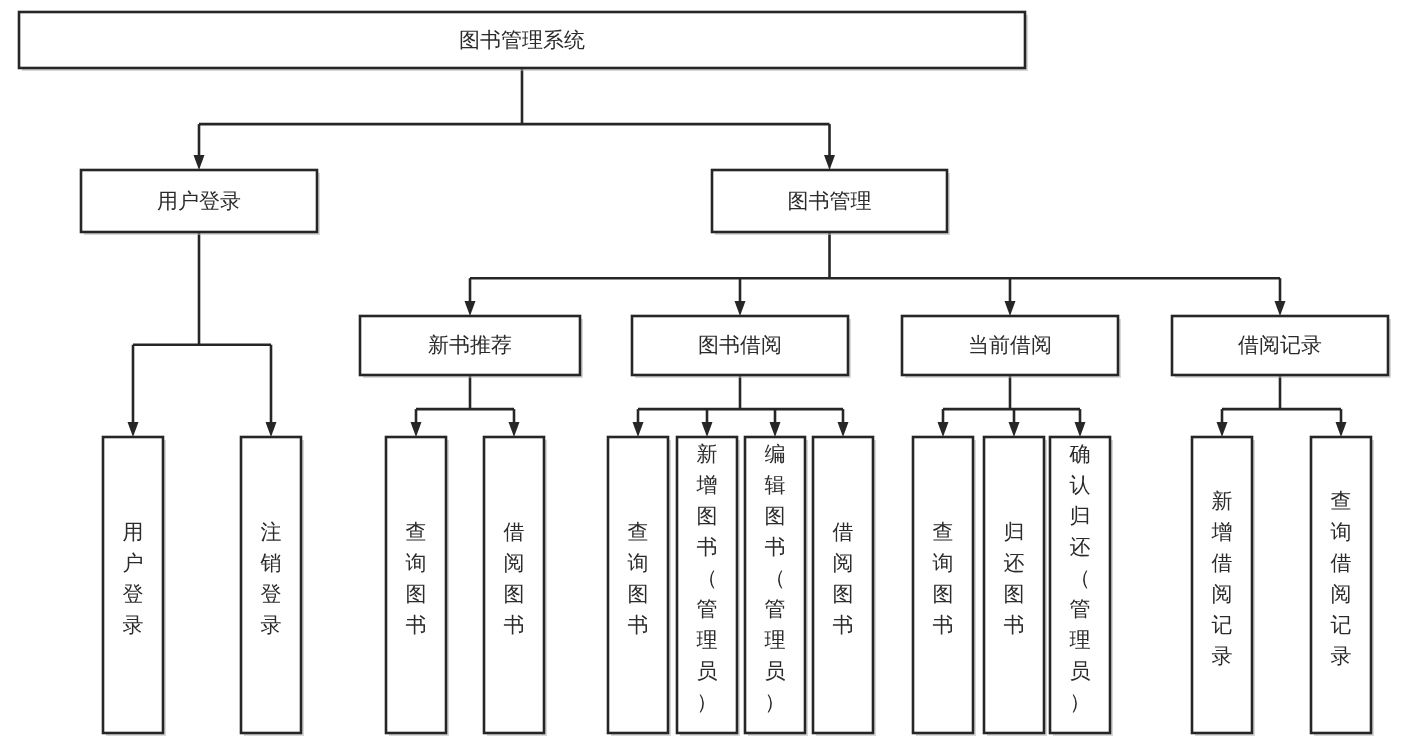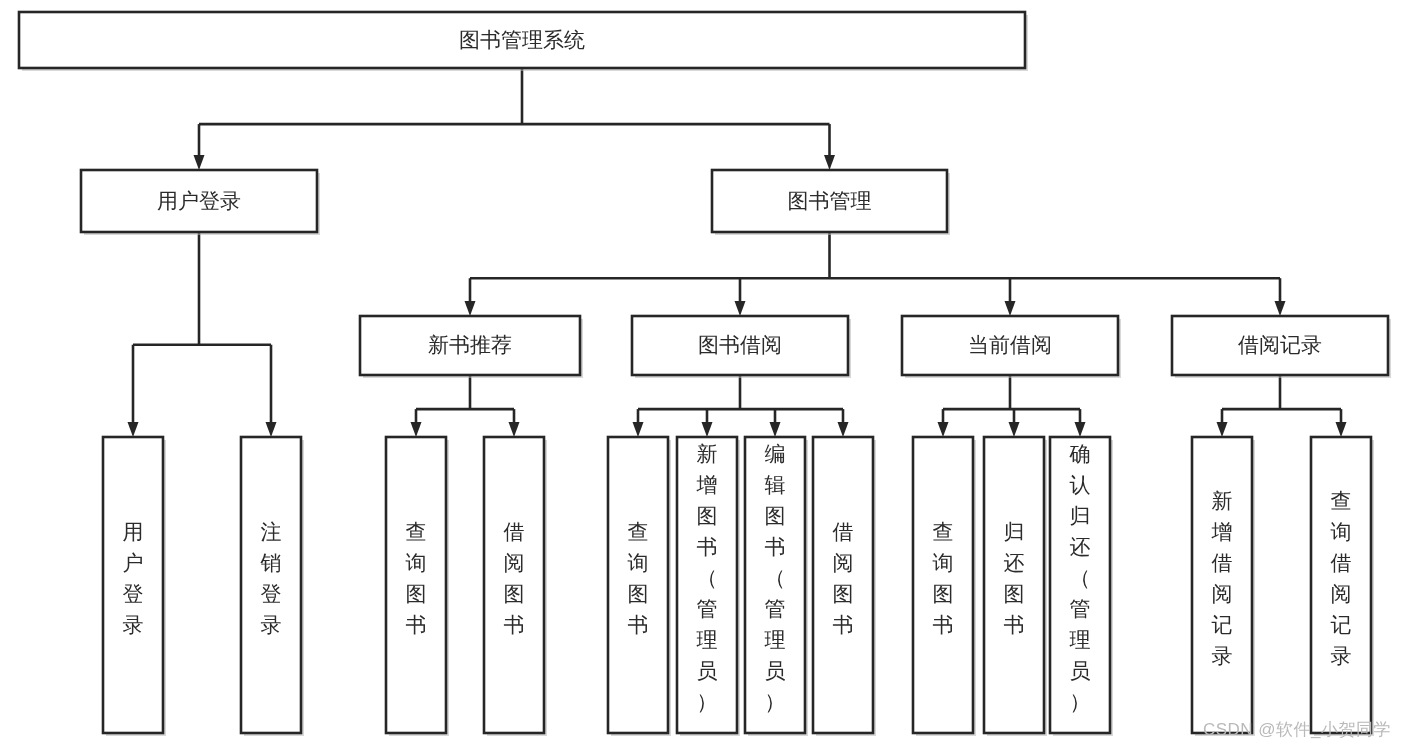--- a/index.html
+++ b/index.html
@@ -186,14 +186,13 @@
         <text x="707" y="461" class="node-label-v"><tspan x="707" dy="0">新</tspan><tspan x="707" dy="31">增</tspan><tspan x="707" dy="31">图</tspan><tspan x="707" dy="31">书</tspan><tspan x="707" dy="31">（</tspan><tspan x="707" dy="31">管</tspan><tspan x="707" dy="31">理</tspan><tspan x="707" dy="31">员</tspan><tspan x="707" dy="31">）</tspan></text>
         <text x="775" y="461" class="node-label-v"><tspan x="775" dy="0">编</tspan><tspan x="775" dy="31">辑</tspan><tspan x="775" dy="31">图</tspan><tspan x="775" dy="31">书</tspan><tspan x="775" dy="31">（</tspan><tspan x="775" dy="31">管</tspan><tspan x="775" dy="31">理</tspan><tspan x="775" dy="31">员</tspan><tspan x="775" dy="31">）</tspan></text>
         <text x="843" y="538.5" class="node-label-v"><tspan x="843" dy="0">借</tspan><tspan x="843" dy="31">阅</tspan><tspan x="843" dy="31">图</tspan><tspan x="843" dy="31">书</tspan></text>
         <text x="943" y="538.5" class="node-label-v"><tspan x="943" dy="0">查</tspan><tspan x="943" dy="31">询</tspan><tspan x="943" dy="31">图</tspan><tspan x="943" dy="31">书</tspan></text>
         <text x="1014" y="538.5" class="node-label-v"><tspan x="1014" dy="0">归</tspan><tspan x="1014" dy="31">还</tspan><tspan x="1014" dy="31">图</tspan><tspan x="1014" dy="31">书</tspan></text>
         <text x="1080" y="461" class="node-label-v"><tspan x="1080" dy="0">确</tspan><tspan x="1080" dy="31">认</tspan><tspan x="1080" dy="31">归</tspan><tspan x="1080" dy="31">还</tspan><tspan x="1080" dy="31">（</tspan><tspan x="1080" dy="31">管</tspan><tspan x="1080" dy="31">理</tspan><tspan x="1080" dy="31">员</tspan><tspan x="1080" dy="31">）</tspan></text>
         <text x="1222" y="507.5" class="node-label-v"><tspan x="1222" dy="0">新</tspan><tspan x="1222" dy="31">增</tspan><tspan x="1222" dy="31">借</tspan><tspan x="1222" dy="31">阅</tspan><tspan x="1222" dy="31">记</tspan><tspan x="1222" dy="31">录</tspan></text>
         <text x="1341" y="507.5" class="node-label-v"><tspan x="1341" dy="0">查</tspan><tspan x="1341" dy="31">询</tspan><tspan x="1341" dy="31">借</tspan><tspan x="1341" dy="31">阅</tspan><tspan x="1341" dy="31">记</tspan><tspan x="1341" dy="31">录</tspan></text>
       </g>
     </svg>
-  <div class="watermark">CSDN @软件_小贺同学</div>
 </div>
 
 </body></html>

